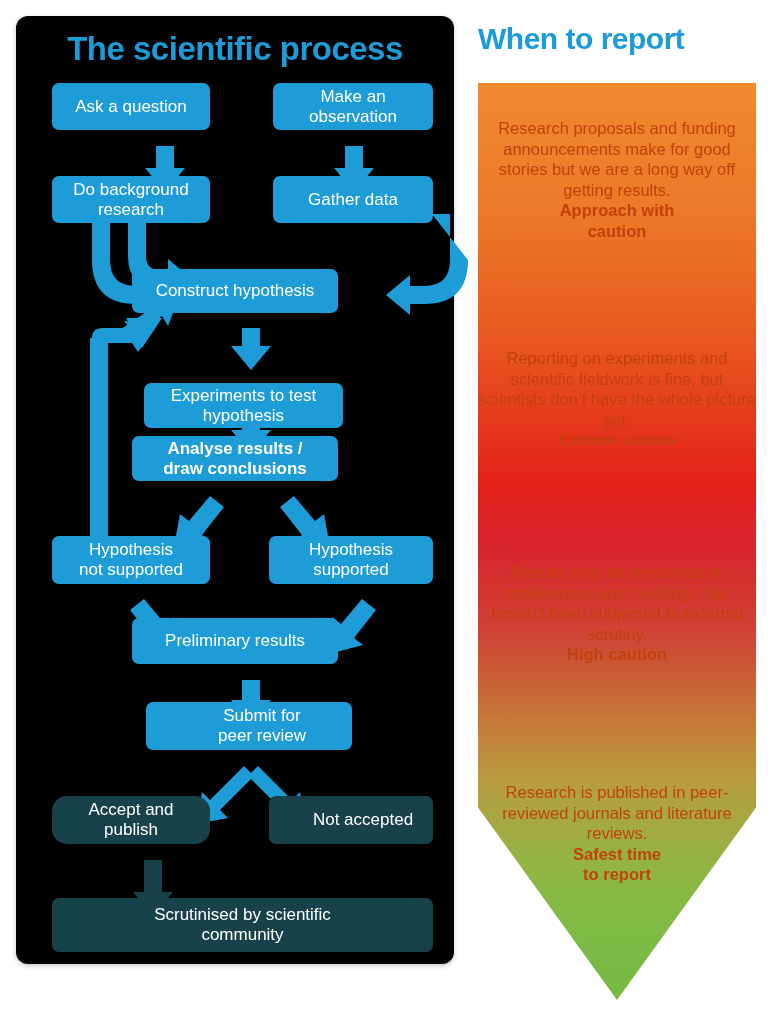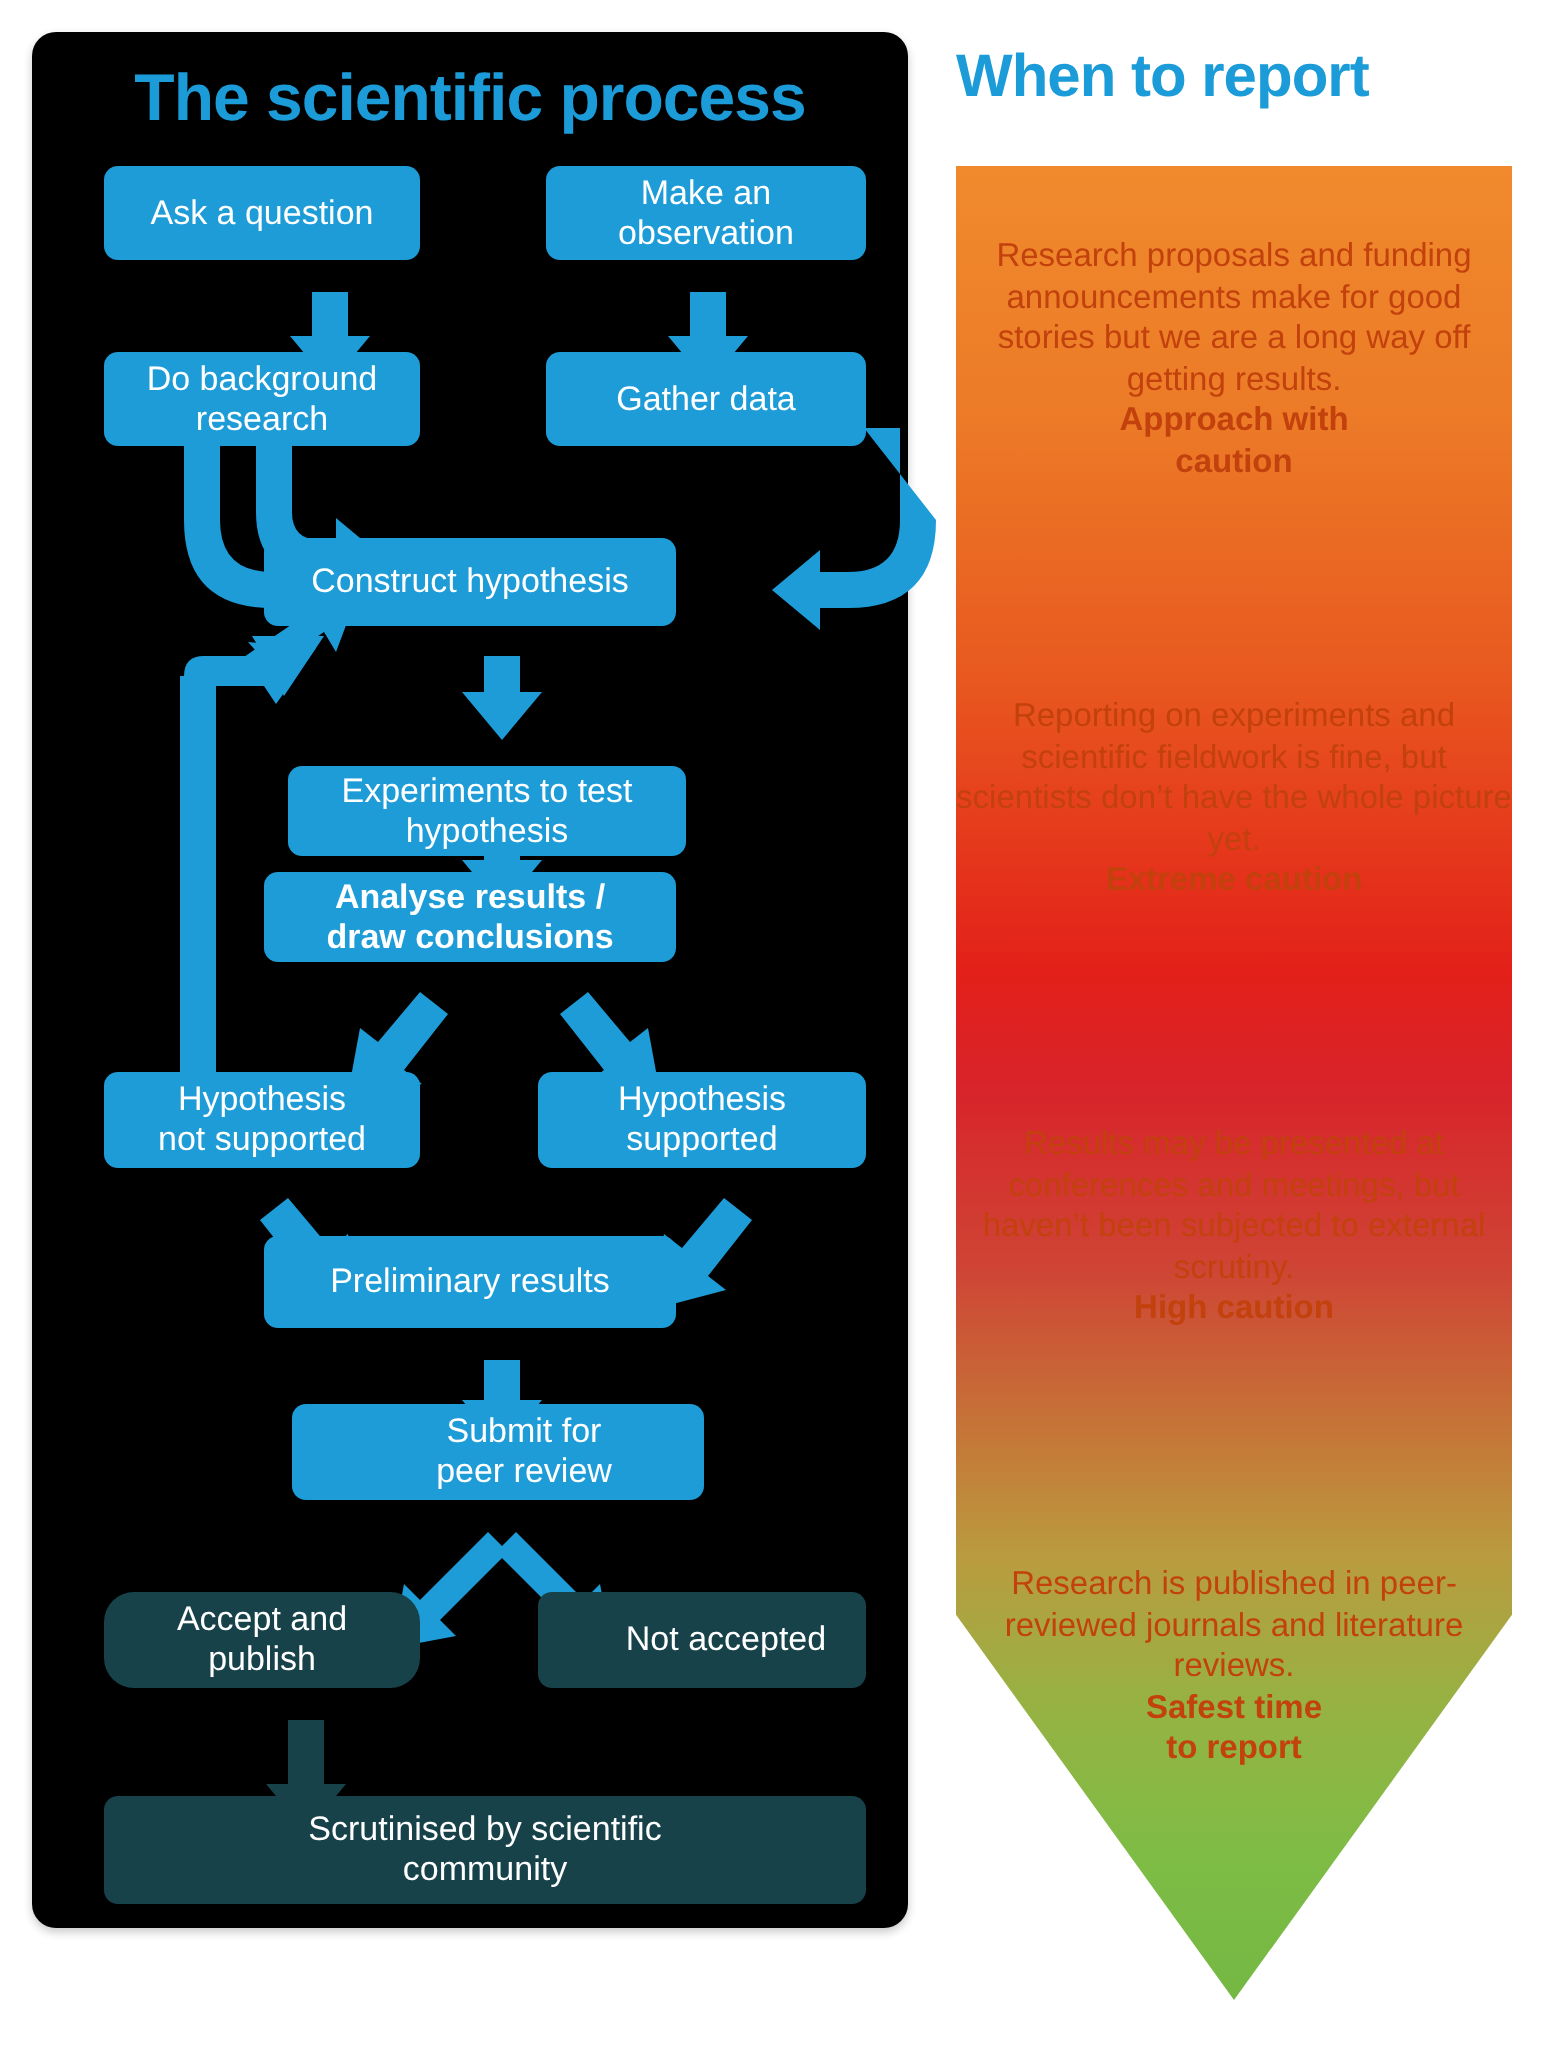--- a/index.html
+++ b/index.html
@@ -177,21 +177,21 @@
 <div id="gradient-arrow"></div>
 
 <div class="adv" style="top:118px;">
   <span>Research proposals and funding announcements make for good stories but we are a long way off getting results.</span>
   <b style="white-space:pre-line;">Approach with
 caution</b>
 </div>
 
 <div class="adv" style="top:348px;">
   <span>Reporting on experiments and scientific fieldwork is fine, but scientists don’t have the whole picture yet.</span>
-  <b style="white-space:pre-line;">Extreme caution</b>
+  <b style="white-space:pre-line;font-family:Liberation Serif, serif;">Extreme caution</b>
 </div>
 
 <div class="adv" style="top:562px;">
   <span>Results may be presented at conferences and meetings, but haven’t been subjected to external scrutiny.</span>
   <b style="white-space:pre-line;">High caution</b>
 </div>
 
 <div class="adv" style="top:782px;">
   <span>Research is published in peer-reviewed journals and literature reviews.</span>
   <b style="white-space:pre-line;">Safest time

